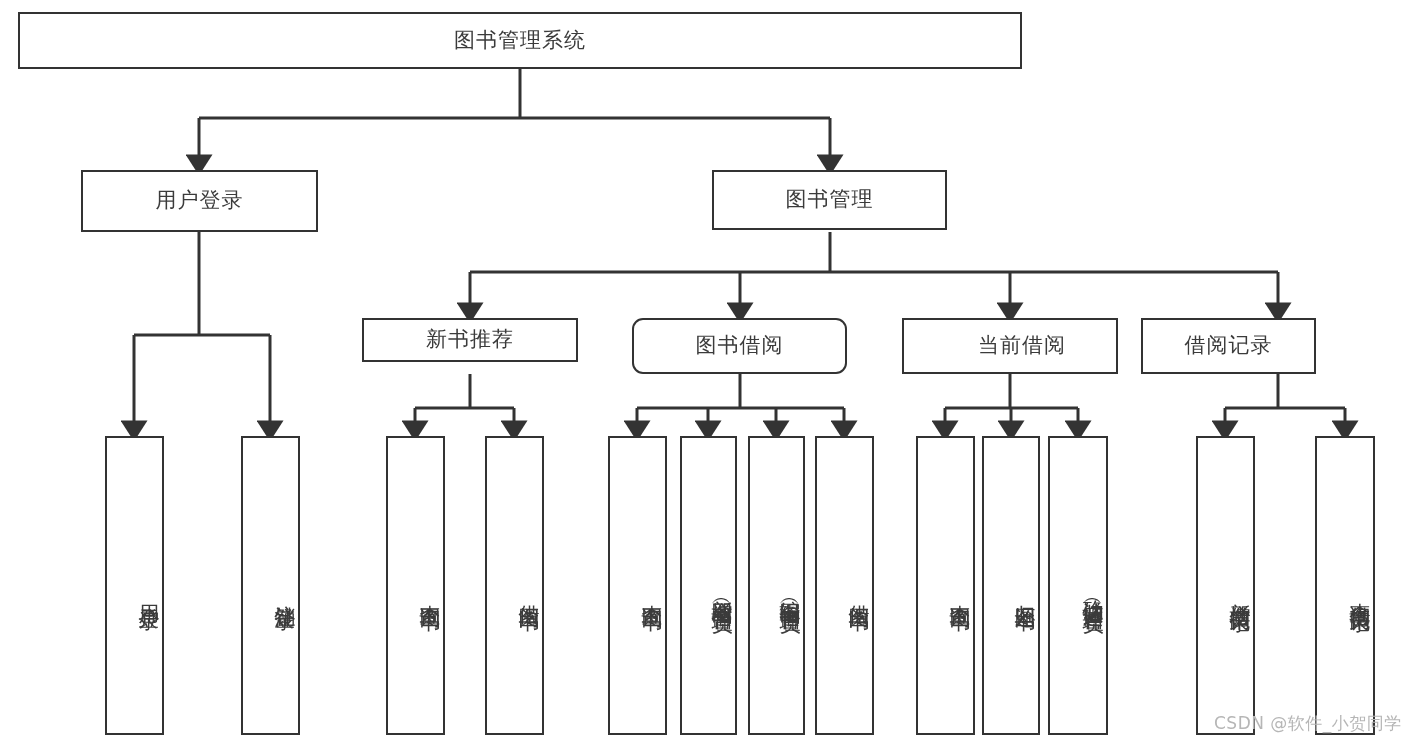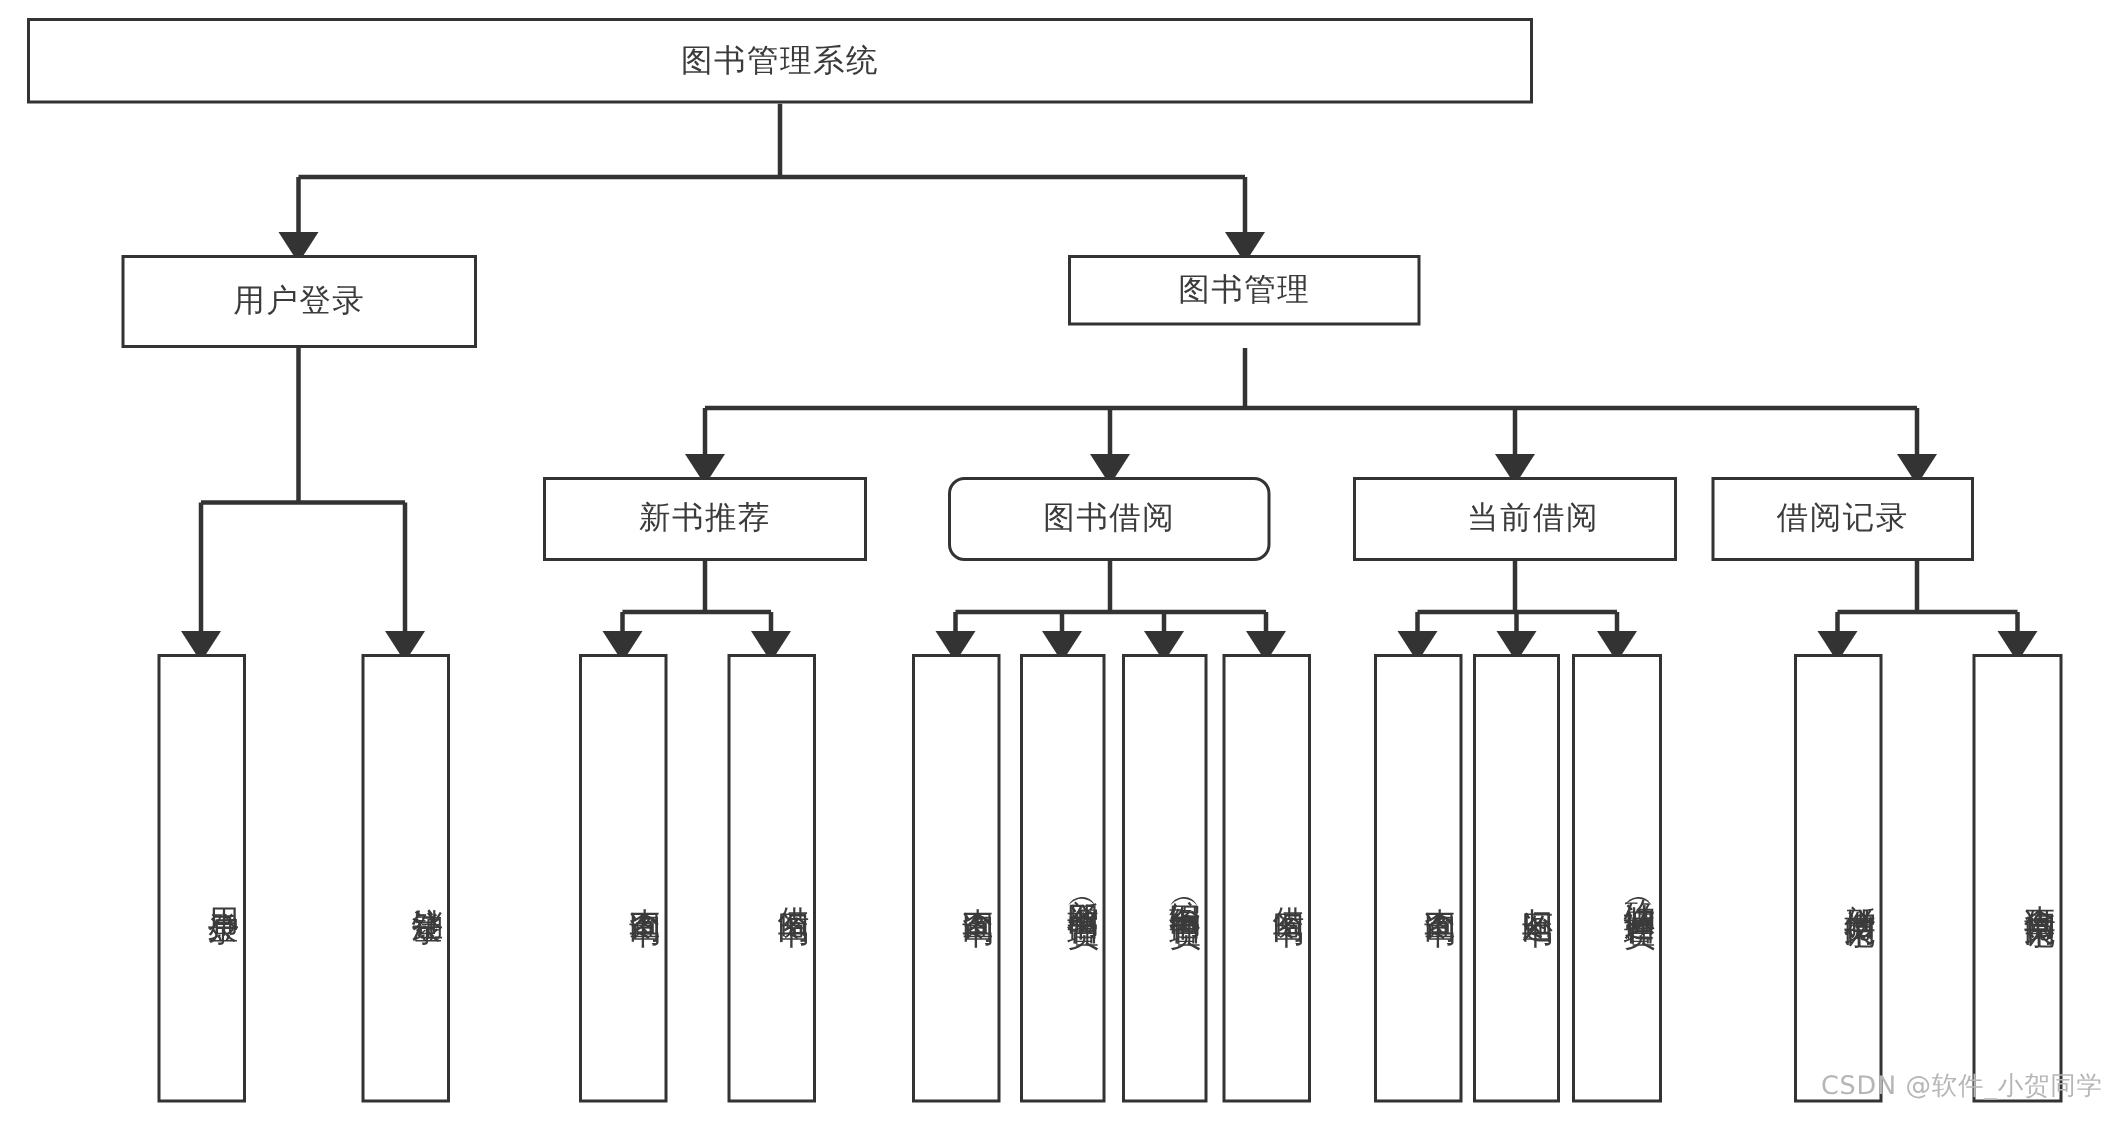--- a/index.html
+++ b/index.html
@@ -122,25 +122,25 @@
     </g>
   </svg>
 
   <div class="node horizontal" style="left:18px; top:12px; width:1004px; height:57px;text-align:center;">
     <span class="node-label">图书管理系统</span>
   </div>
 
   <div class="node horizontal" style="left:81px; top:170px; width:237px; height:62px;">
     <span class="node-label">用户登录</span>
   </div>
-  <div class="node horizontal" style="left:712px; top:170px; width:235px; height:47px;">
+  <div class="node horizontal" style="left:712px; top:170px; width:235px; height:60px;">
     <span class="node-label">图书管理</span>
   </div>
 
-  <div class="node horizontal" style="left:362px; top:318px; width:216px; height:56px;">
+  <div class="node horizontal" style="left:362px; top:318px; width:216px; height:44px;">
     <span class="node-label">新书推荐</span>
   </div>
   <div class="node horizontal" style="left:632px; top:318px; width:215px; height:56px;border-radius:11px;">
     <span class="node-label">图书借阅</span>
   </div>
   <div class="node horizontal" style="left:902px; top:318px; width:216px; height:56px;padding-left:24px;">
     <span class="node-label">当前借阅</span>
   </div>
   <div class="node horizontal" style="left:1141px; top:318px; width:175px; height:56px;justify-content:center;">
     <span class="node-label">借阅记录</span>

